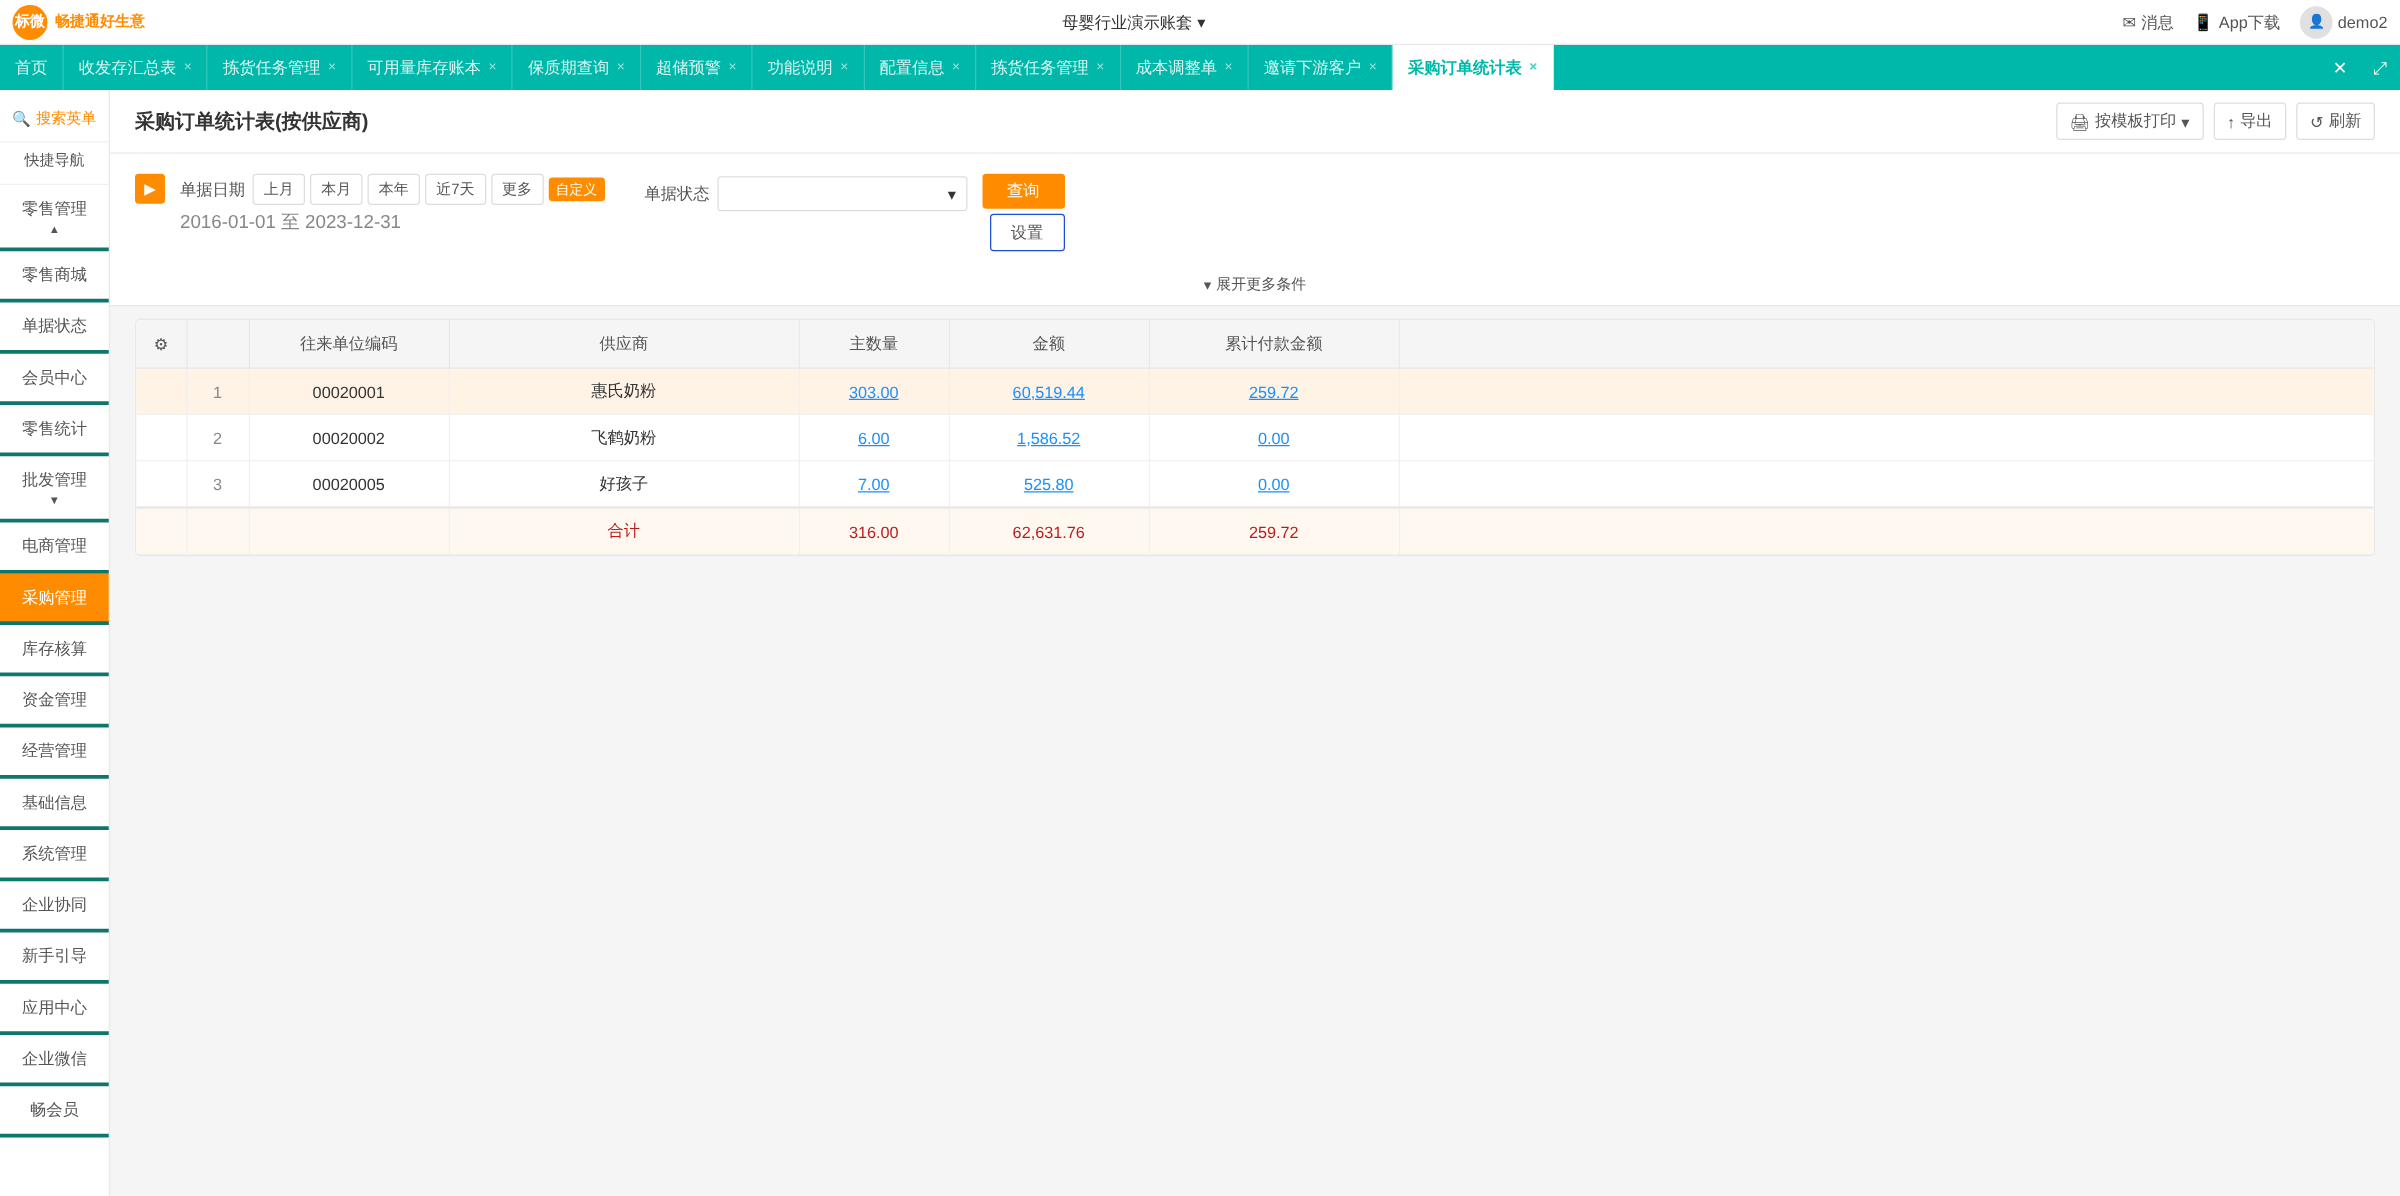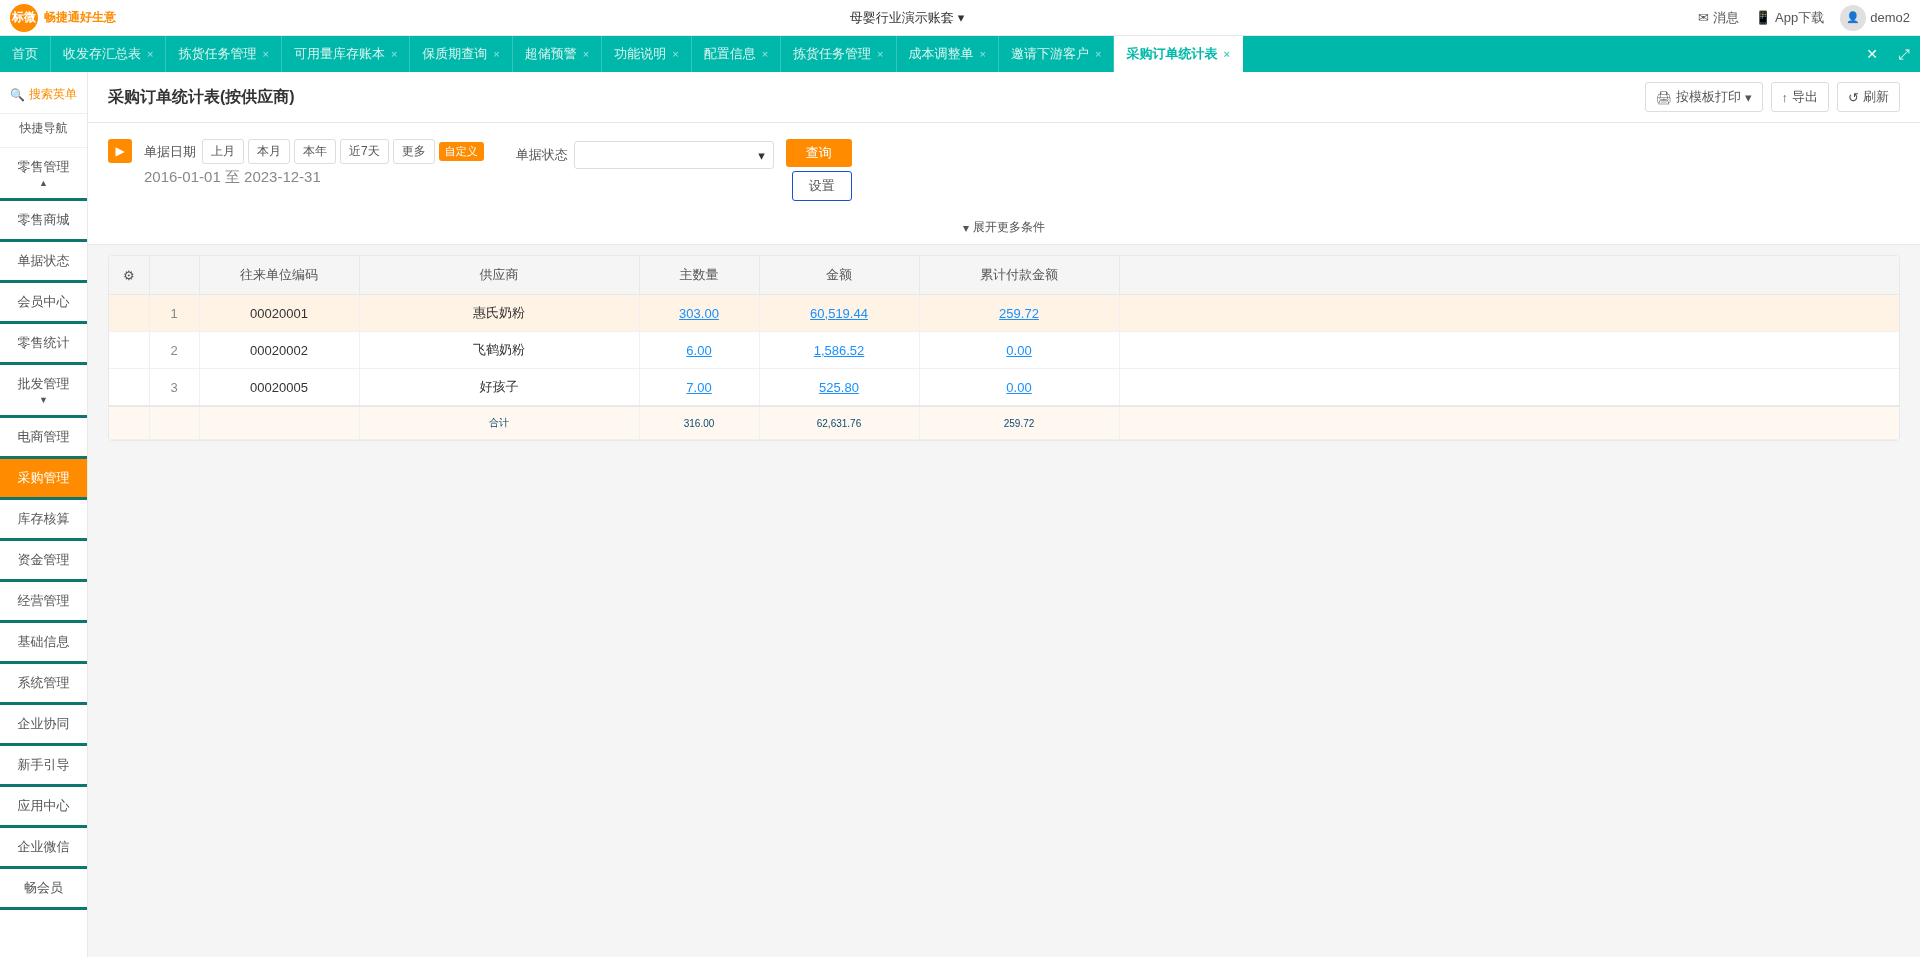--- a/index.html
+++ b/index.html
@@ -75,21 +75,21 @@
     .th-gear { width: 40px; }
     .col-num { width: 50px; }
     .col-code { width: 160px; }
     .col-supplier { width: 280px; }
     .col-qty { width: 120px; }
     .col-amount { width: 160px; }
     .col-paid { width: 200px; }
 
     
     .table-footer { background: #fff8f0; border-top: 2px solid #e8e8e8; }
-    .table-footer td { padding: 9px 4px; font-weight: 500; color: #0c4a6e; font-size: 10px; }
+    .table-footer td { padding: 9px 4px; font-weight: 500; color: #b91c1c; font-size: 13px; }
 
     .filter-section { background: #fff; padding: 10px 20px 4px 20px; }
 
     .query-btn-wrap { display: flex; flex-direction: column; gap: 4px; align-items: flex-end; }
   </style>
 </head>
 <body>
 
 <div class="top-bar">
   <div class="logo-area">

